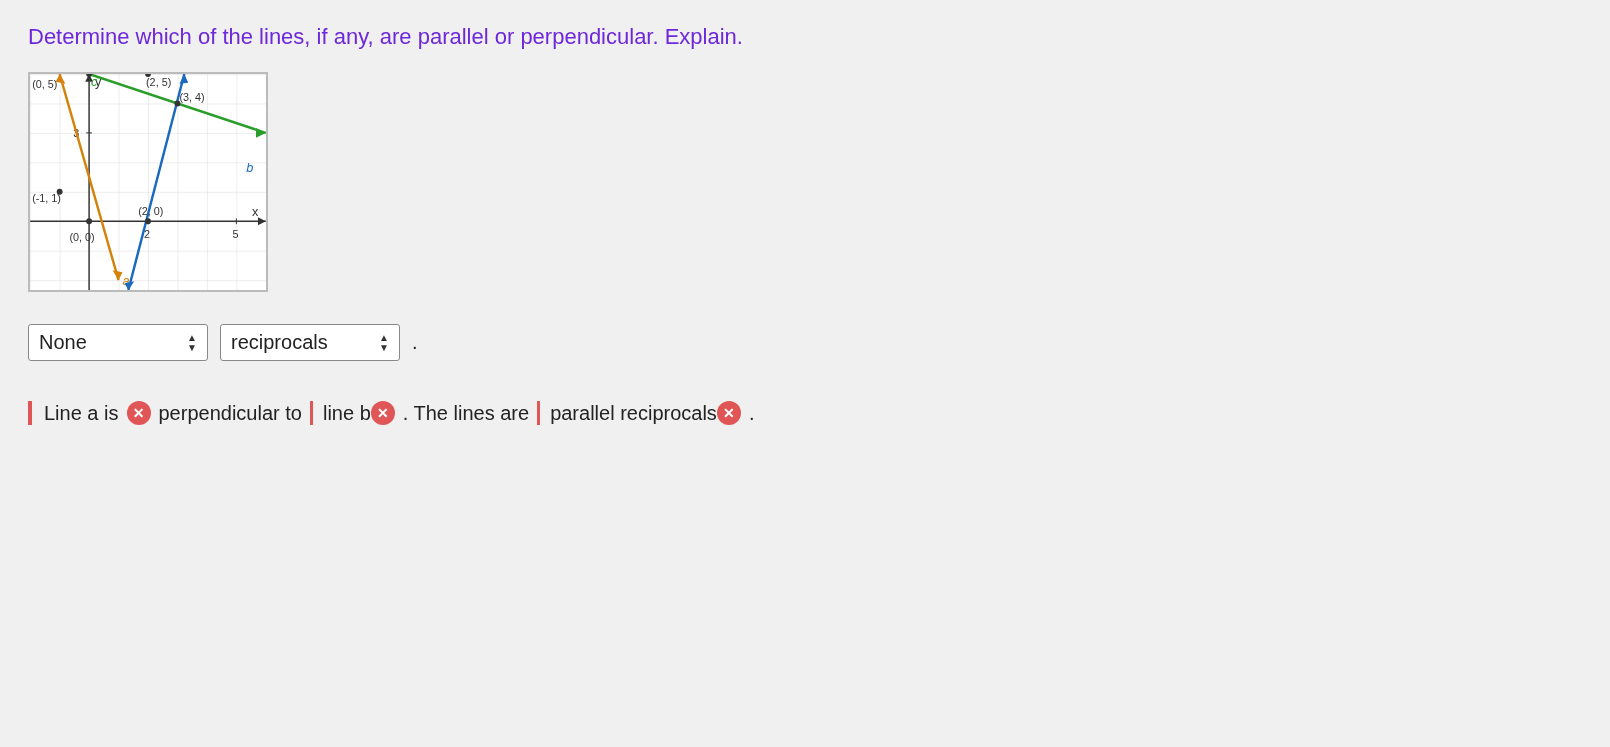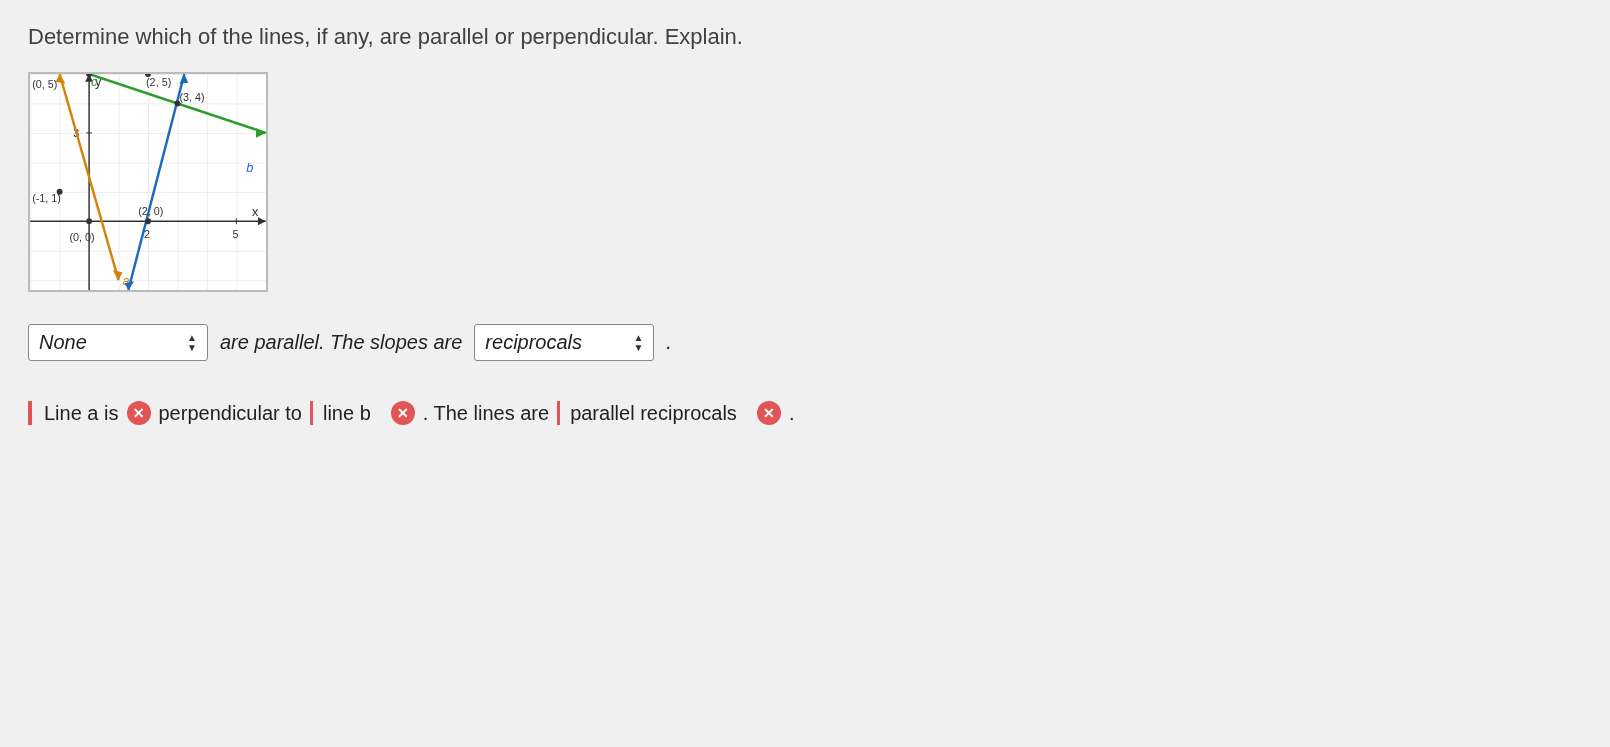--- a/index.html
+++ b/index.html
@@ -9,21 +9,21 @@
       font-size: 20px;
       color: #222;
       width: 1610px;
       min-height: 747px;
       padding: 24px 28px;
     }
 
     .main-question {
       font-size: 22px;
       margin-bottom: 22px;
-      color: #404040;
+      color: #6d28d9;
     }
 
     .graph-container {
       width: 240px;
       height: 220px;
       border: 2px solid #bbb;
       background: white;
       position: relative;
       margin-bottom: 32px;
       overflow: hidden;
@@ -35,21 +35,20 @@
       top: 0; left: 0;
       width: 100%; height: 100%;
     }
 
     .parallel-row {
       display: flex;
       align-items: center;
       gap: 12px;
       margin-bottom: 40px;
       margin-top: 10px;
-      font-style: italic;
     }
 
     .select-box {
       border: 1.5px solid #888;
       border-radius: 3px;
       background: white;
       padding: 6px 10px;
       font-size: 20px;
       min-width: 180px;
       display: flex;
@@ -80,21 +79,21 @@
       border-left: 4px solid #e05555;
       padding-left: 12px;
       margin-top: 0;
     }
 
     .segment-border {
       border-left: 3px solid #e05555;
       padding-left: 10px;
       display: flex;
       align-items: center;
-      gap: 20px;
+      gap: 0;
     }
 
     .x-icon {
       display: inline-flex;
       align-items: center;
       justify-content: center;
       width: 24px;
       height: 24px;
       background: #e05555;
       border-radius: 50%;
@@ -179,21 +178,20 @@
     <circle cx="120" cy="150" r="3" fill="#333"></circle>
     <circle cx="60" cy="150" r="3" fill="#333"></circle>
   </svg>
 </div>
 
 <div class="parallel-row">
   <div class="select-box">
     <span>None</span>
     <span class="arrow-updown">▲<br>▼</span>
   </div>
-  <span class="parallel-text">are parallel. The slopes are</span>
   <div class="select-box">
     <span>reciprocals</span>
     <span class="arrow-updown">▲<br>▼</span>
   </div>
   <span>.</span>
 </div>
 
 <div class="answer-row">
   <span>Line a is</span>
   <span class="x-icon">✕</span>

